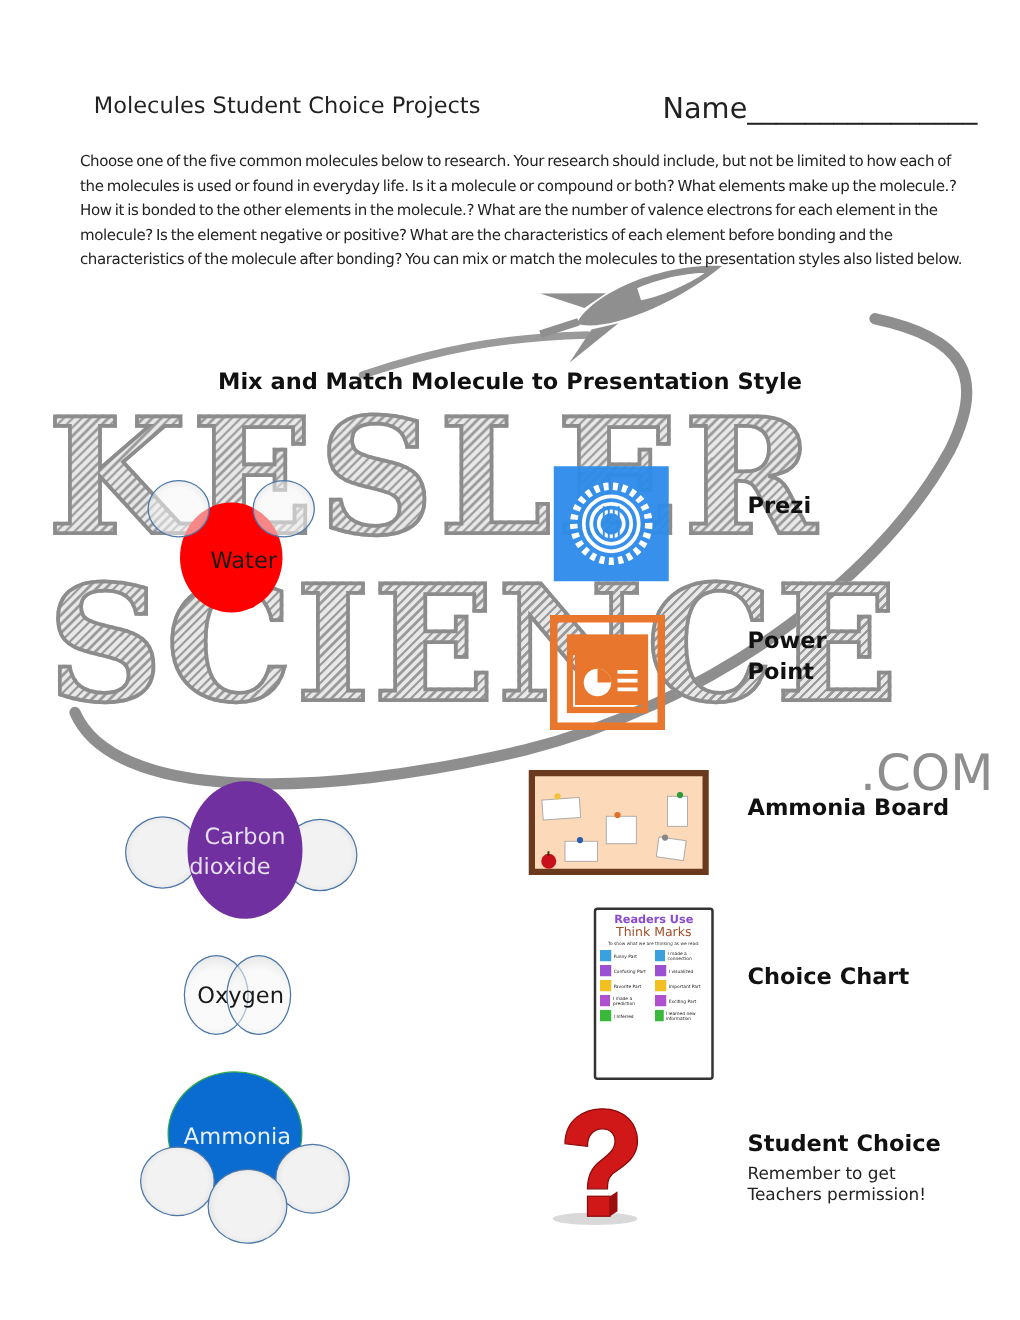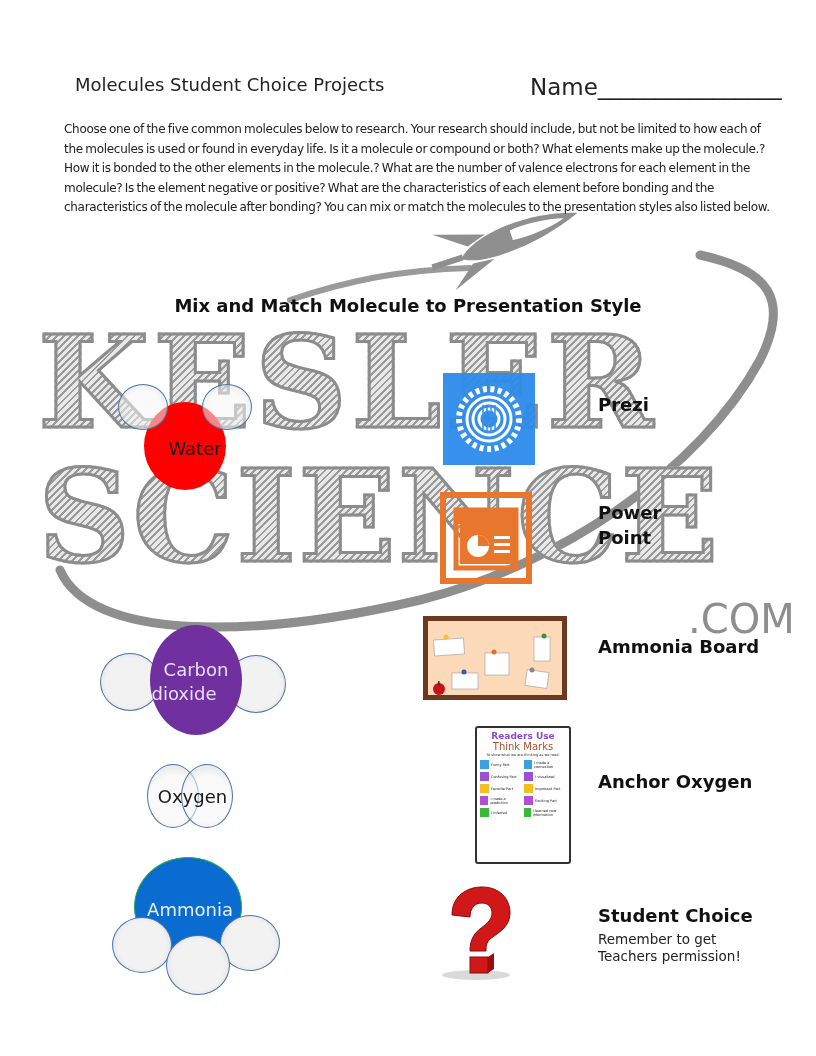--- a/index.html
+++ b/index.html
@@ -189,21 +189,21 @@
       <div style="display:flex;align-items:center;gap:2px;">
           <span style="width:9px;height:9px;background:#3ab83a;display:inline-block;"></span>
           <span style="font-size:3.5px;">I Inferred</span>
         </div>
       <div style="display:flex;align-items:center;gap:2px;">
           <span style="width:9px;height:9px;background:#3ab83a;display:inline-block;"></span>
           <span style="font-size:3.5px;">I learned new information</span>
         </div>
     </div>
   </div>
-  <div class="pres-label" style="left:598px;top:769px;">Anchor Oxygen</div>
+  <div class="pres-label" style="left:598px;top:769px;">Choice Chart</div>
 
   <div class="abs" style="left:438px;top:885px;width:80px;height:100px;">
     <svg width="80" height="100" viewBox="0 0 80 100">
       <ellipse cx="38" cy="90" rx="34" ry="5" fill="#d9d9d9"></ellipse>
       <path d="M 14 30 C 14 10, 30 2, 44 2 C 62 2, 72 14, 72 28 C 72 42, 60 48, 52 54 C 48 58, 48 62, 48 66 L 32 66 C 32 58, 34 50, 42 44 C 50 38, 54 34, 54 28 C 54 22, 50 18, 44 18 C 36 18, 32 24, 32 32 Z" fill="#d01818" stroke="#8a0a0a" stroke-width="1"></path>
       <rect x="32" y="72" width="18" height="16" fill="#d01818" stroke="#8a0a0a" stroke-width="1"></rect>
       <path d="M 50 72 L 56 68 L 56 84 L 50 88 Z" fill="#9a0e0e"></path>
     </svg>
   </div>
   <div class="pres-label" style="left:598px;top:903px;">Student Choice</div>

